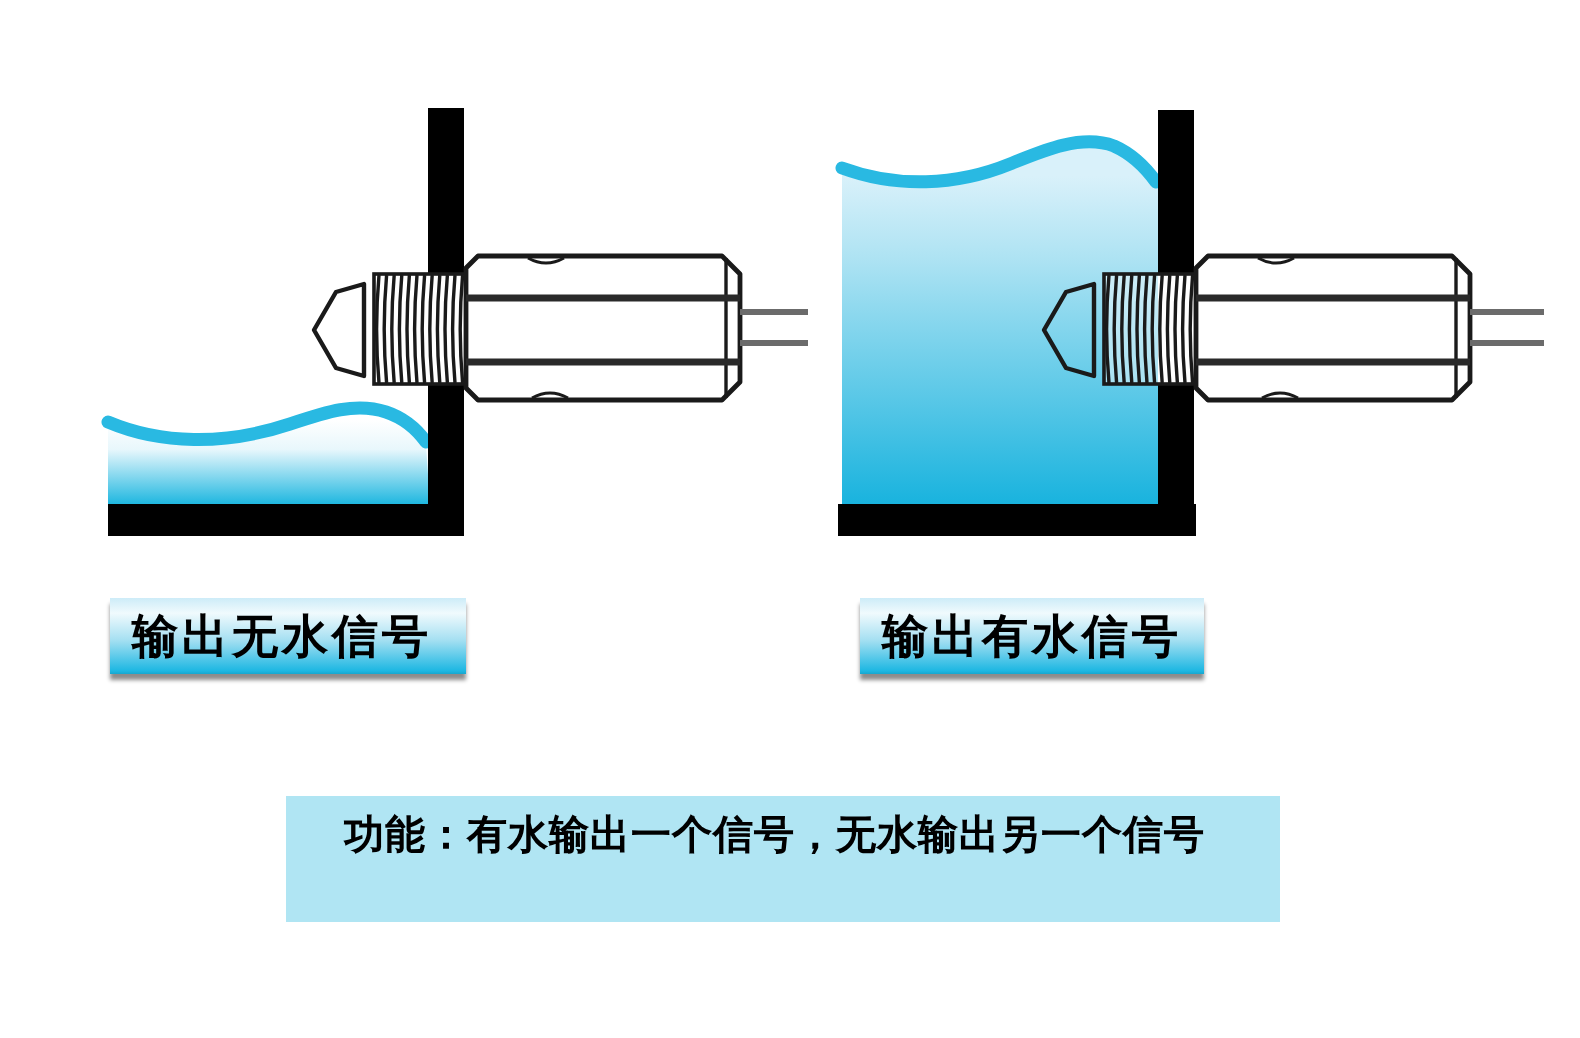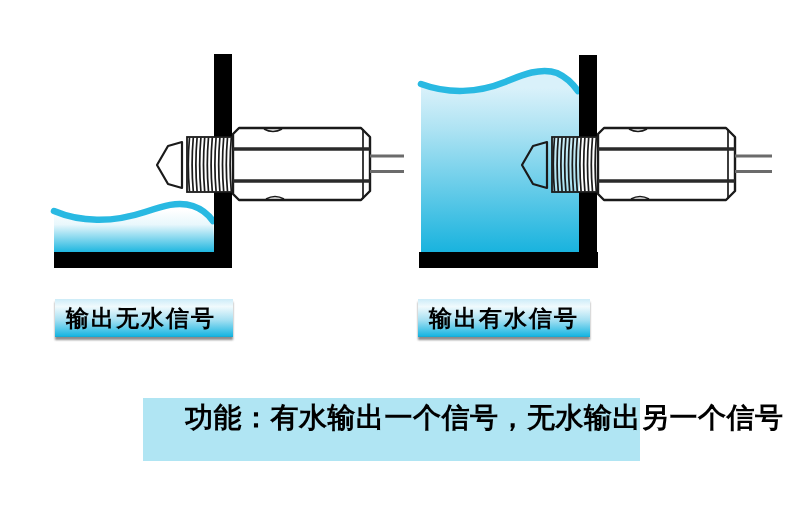--- a/index.html
+++ b/index.html
@@ -21,26 +21,26 @@
   .scene{position:absolute;left:0;top:0;}
   .signal-label{
     position:absolute;top:299px;height:38px;
     background:linear-gradient(180deg,var(--label-box-top) 0%,#f0fafd 20%,#a6e0f2 55%,var(--label-box-bottom) 96%,#17a6ce 100%);
     box-shadow:0 3px 2px rgba(0,0,0,0.45);
     color:var(--text);font-weight:bold;font-size:23px;line-height:38px;
     letter-spacing:2px;padding-left:11px;box-sizing:border-box;
     white-space:nowrap;
   }
   #label-left{left:55px;width:178px;}
-  #label-right{left:418px;width:172px;}
+  #label-right{left:430px;width:172px;}
   .info-box{
     position:absolute;left:143px;top:398px;width:497px;height:63px;
     background:var(--info-box-bg);
-    color:var(--text);font-weight:bold;font-size:28px;line-height:24px;
-    letter-spacing:0.5px;padding:8px 0 0 42px;box-sizing:border-box;
+    color:var(--text);font-weight:bold;font-size:20px;line-height:24px;
+    letter-spacing:0.5px;padding:8px 0 0 29px;box-sizing:border-box;
     white-space:nowrap;
   }
   .outline{stroke:var(--outline);fill:none;}
 </style>
 </head>
 <body>
 
 <div class="stage">
 
   <svg class="scene" width="790" height="280" viewBox="0 0 790 280">

